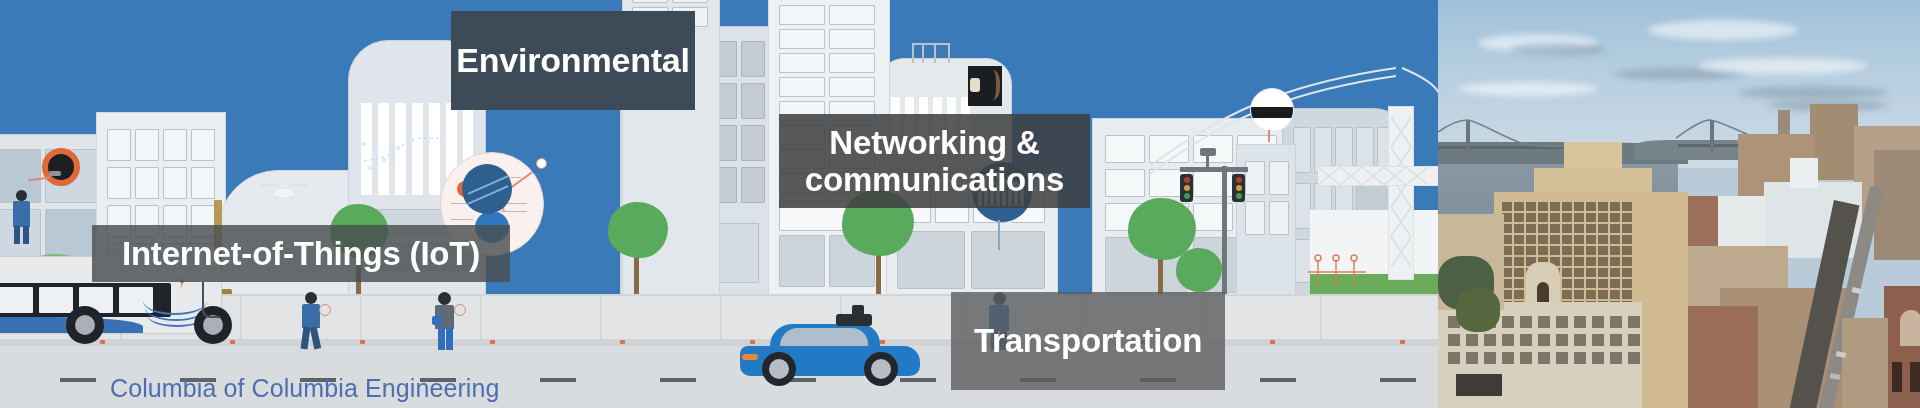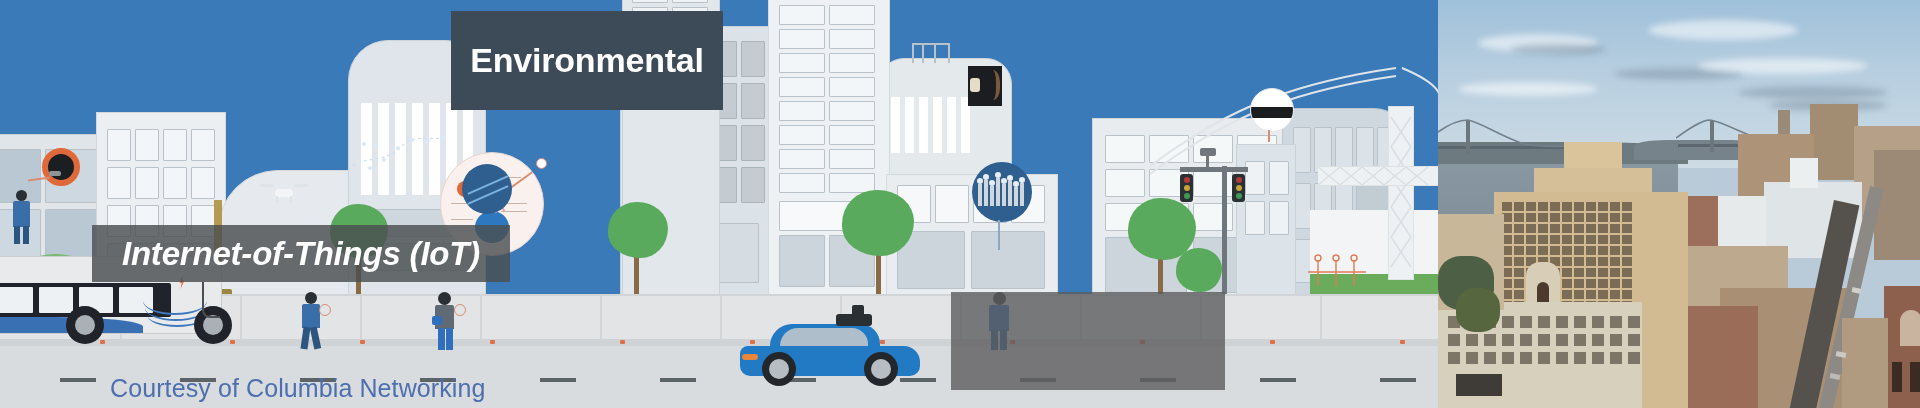--- a/index.html
+++ b/index.html
@@ -329,33 +329,32 @@
     align-items: center;
     justify-content: center;
     text-align: center;
     color: #ffffff;
     font-weight: 700;
     line-height: 1.13;
     letter-spacing: -0.2px;
     text-rendering: optimizeLegibility;
   }
   #chip-env {
-    left: 451px; top: 11px; width: 272px; height: 99px;
+    left: 451px; top: 11px; width: 244px; height: 99px;
     background: #3d4a57;
     font-size: 34px;
     padding: 0 12px;
     box-sizing: border-box;
   }
   #chip-iot {
     left: 92px; top: 225px; width: 418px; height: 57px;
     background: rgba(74,78,80,0.82);
     font-size: 33px;
     padding: 0 14px;
     box-sizing: border-box;
-    font-style: italic;
   }
   #chip-net {
     left: 779px; top: 114px; width: 311px; height: 94px;
     background: rgba(62,63,64,0.86);
     font-size: 33px;
     padding: 0 10px;
     box-sizing: border-box;
   }
   #chip-trans {
     left: 951px; top: 292px; width: 274px; height: 98px;
@@ -816,21 +815,21 @@
     <div id="drone">
       <div class="drone-arm" style="left:0;"></div>
       <div class="drone-arm" style="left:28px;"></div>
       <div class="drone-body"></div>
       <div class="drone-rotor" style="left:-2px;"></div>
       <div class="drone-rotor" style="left:31px;"></div>
       <div class="drone-leg" style="left:14px;"></div>
       <div class="drone-leg" style="left:28px;"></div>
     </div>
 
-    <div id="credit">Courtesy of Columbia Networking</div>
+    <div id="credit">Columbia of Columbia Engineering</div>
   </div>
 
   <div id="photo">
     <div class="ph-sky"></div>
     <div class="ph-cloud" style="left:40px;  top:34px;  width:120px; height:18px;"></div>
     <div class="ph-cloud-dk" style="left:72px;  top:44px;  width:96px;  height:11px;"></div>
     <div class="ph-cloud" style="left:210px; top:20px;  width:150px; height:20px;"></div>
     <div class="ph-cloud-dk" style="left:176px; top:68px;  width:130px; height:12px;"></div>
     <div class="ph-cloud" style="left:260px; top:58px;  width:170px; height:16px;"></div>
     <div class="ph-cloud-dk" style="left:300px; top:86px;  width:150px; height:13px;"></div>
@@ -1093,19 +1092,26 @@
   <div class="chip" id="chip-env">
     <div>
       <div>Environmental</div>
     </div>
   </div>
 
   <div class="chip" id="chip-iot">
     <div>Internet-of-Things (IoT)</div>
   </div>
 
+  <div class="chip" id="chip-net">
+    <div>
+      <div>Networking &amp;</div>
+      <div>communications</div>
+    </div>
+  </div>
 
   <div class="chip" id="chip-trans">
     <div>
+      <div>Transportation</div>
     </div>
   </div>
 
 </div>
 
 </body></html>

